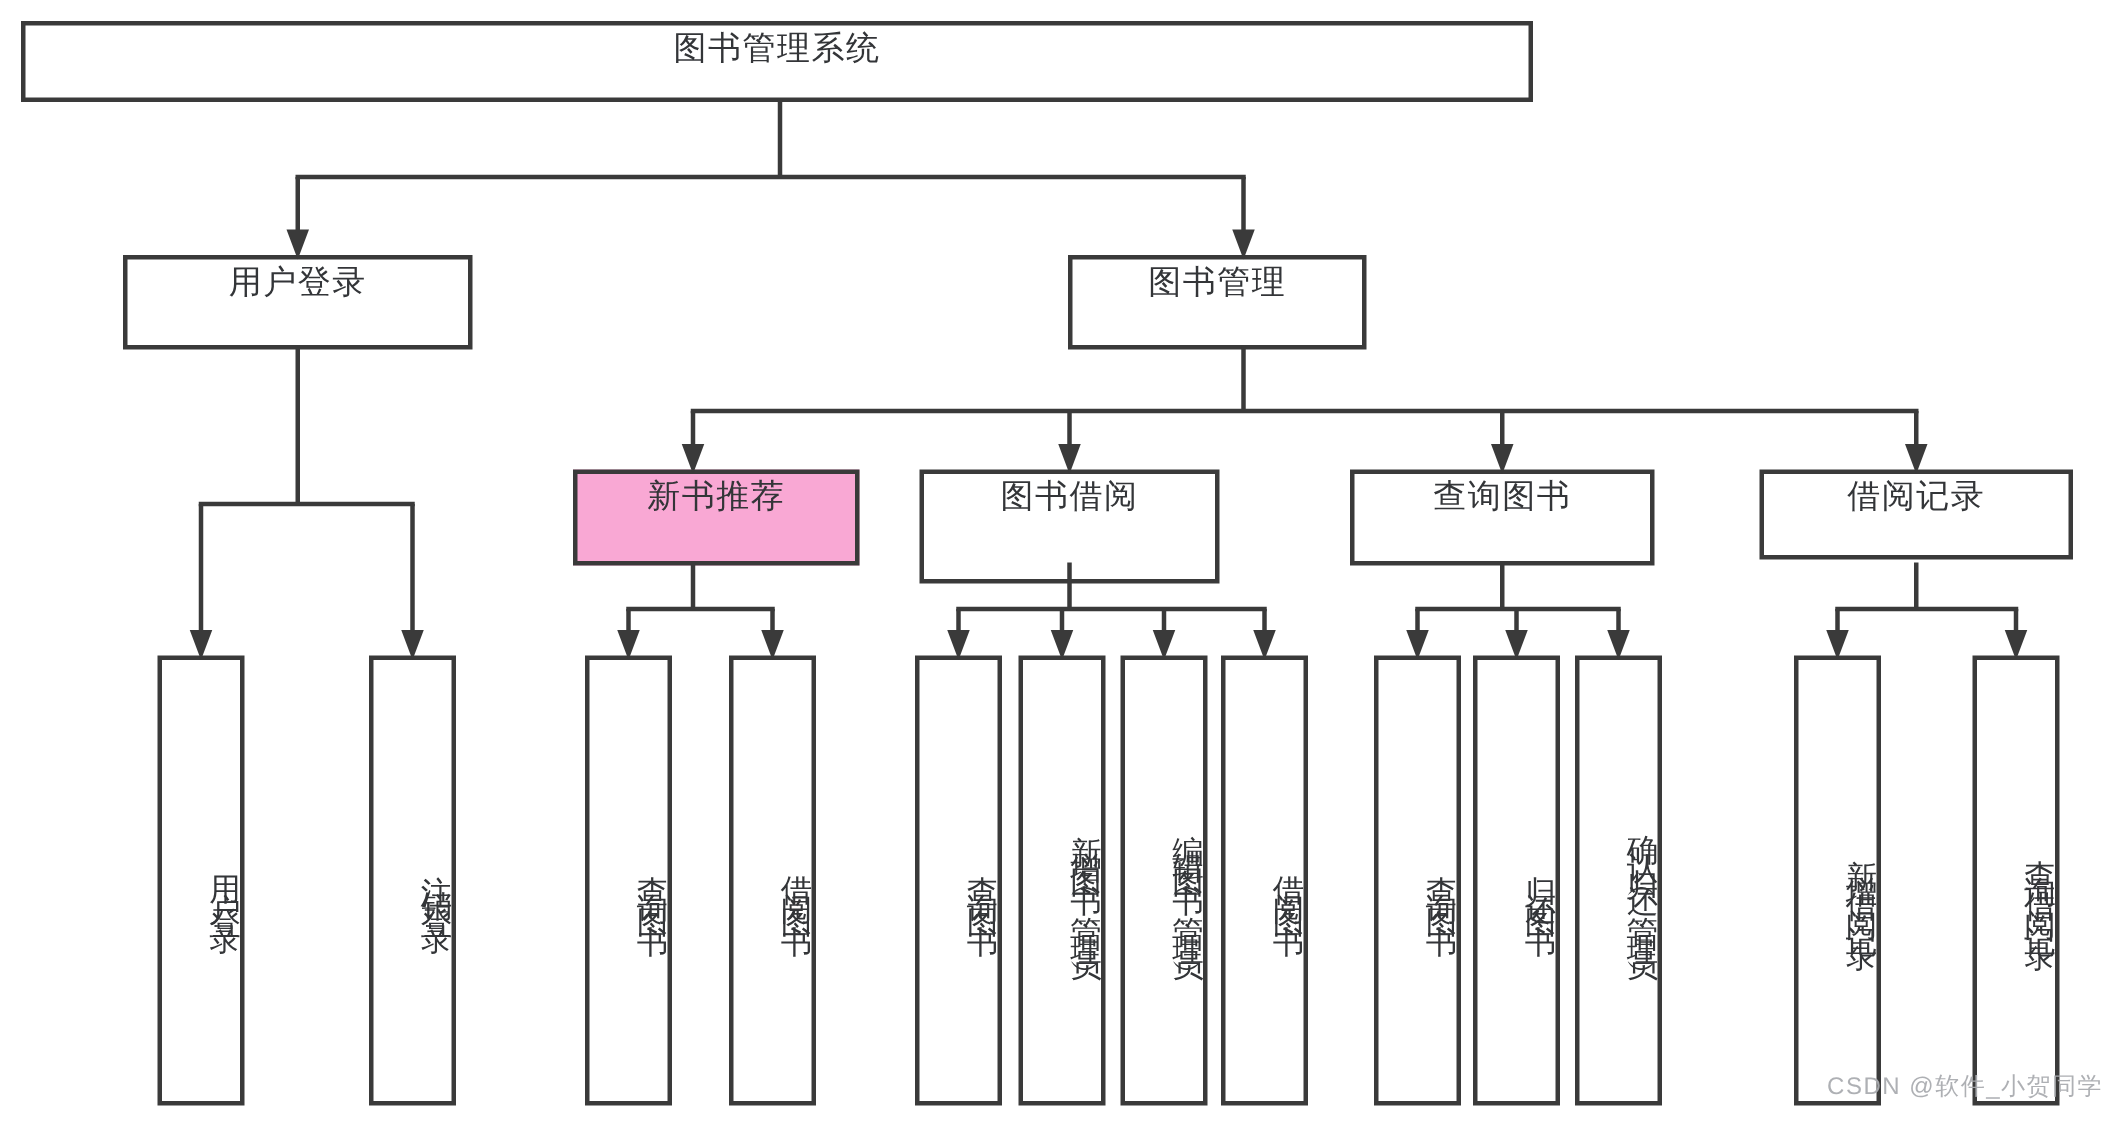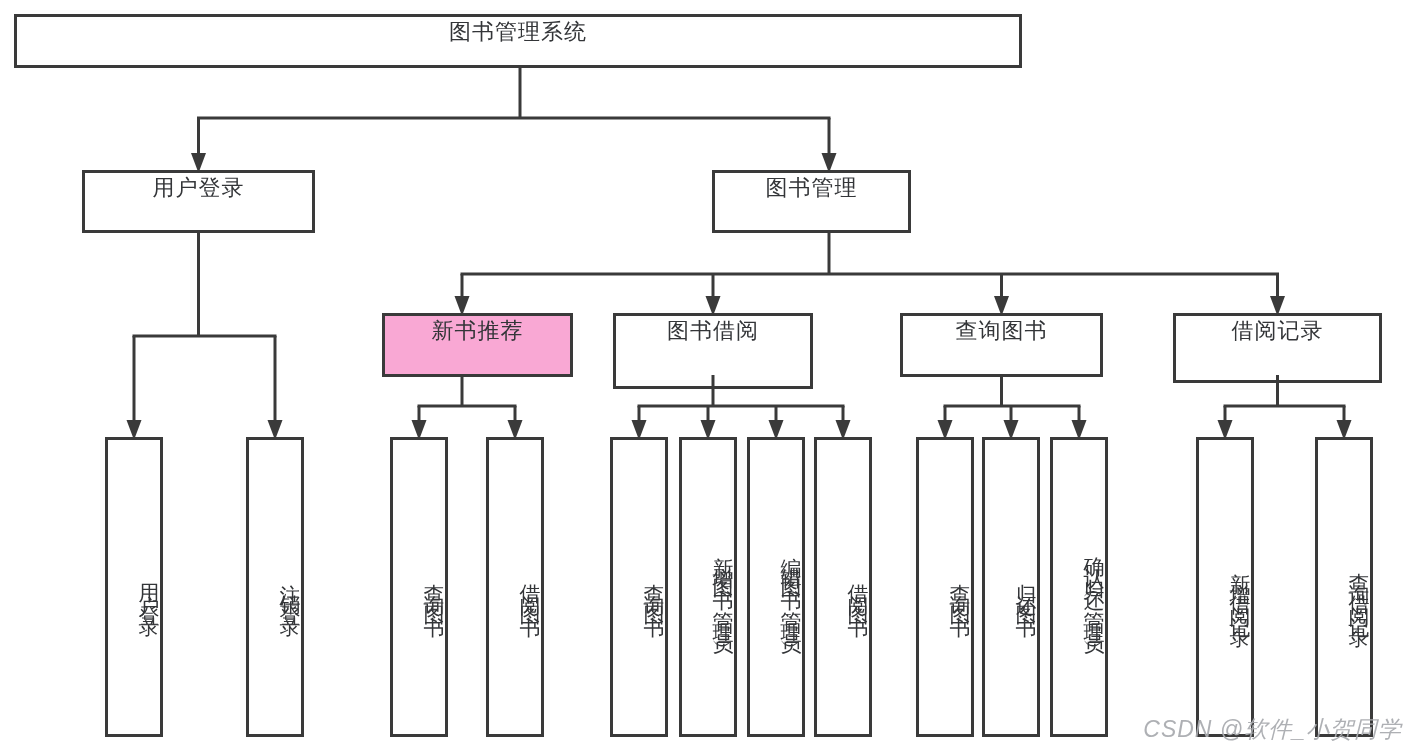--- a/index.html
+++ b/index.html
@@ -36,25 +36,24 @@
     letter-spacing: 11px;
     line-height: 1;
     padding-top: 4px;
   }
   .node span { display: block; }
   #watermark {
     position: absolute;
     right: 3px;
     top: 714px;
     z-index: 6;
-    font-size: 23px;
+    font-size: 16px;
     color: rgba(170, 172, 176, 0.95);
     letter-spacing: 1px;
     white-space: nowrap;
-    font-style: italic;
   }
 </style>
 </head>
 <body>
 
 <div id="stage">
   <svg id="wires" xmlns="http://www.w3.org/2000/svg">
       <line x1="520" y1="66" x2="520" y2="118" stroke="#3a3a3a" stroke-width="3"></line>
       <line x1="197" y1="118" x2="830.5" y2="118" stroke="#3a3a3a" stroke-width="3"></line>
       <line x1="198.5" y1="118" x2="198.5" y2="155" stroke="#3a3a3a" stroke-width="3"></line>
@@ -120,21 +119,21 @@
     </div>
     <div class="node h" style="left: 362px; top: 313px; width: 191px; height: 64px; border-color: rgb(58, 58, 58); background: #f9a8d4; color: rgb(51, 53, 56); margin-left: 20px;">
       <span>新书推荐</span>
     </div>
     <div class="node h" style="left: 613px; top: 313px; width: 200px; height: 76px; border-color: rgb(58, 58, 58); background: rgb(255, 255, 255); color: rgb(51, 53, 56);">
       <span>图书借阅</span>
     </div>
     <div class="node h" style="left: 900px; top: 313px; width: 203px; height: 64px; border-color: rgb(58, 58, 58); background: rgb(255, 255, 255); color: rgb(51, 53, 56);">
       <span>查询图书</span>
     </div>
-    <div class="node h" style="left: 1173px; top: 313px; width: 209px; height: 70px; border-color: rgb(58, 58, 58); background: rgb(255, 255, 255); color: rgb(51, 53, 56);">
+    <div class="node h" style="left: 1173px; top: 313px; width: 209px; height: 60px; border-color: rgb(58, 58, 58); background: rgb(255, 255, 255); color: rgb(51, 53, 56);">
       <span>借阅记录</span>
     </div>
     <div class="node v" style="left: 105px; top: 437px; width: 58px; height: 300px; border-color: rgb(58, 58, 58); background: rgb(255, 255, 255); color: rgb(51, 53, 56);">
       <span>用户登录</span>
     </div>
     <div class="node v" style="left: 246px; top: 437px; width: 58px; height: 300px; border-color: rgb(58, 58, 58); background: rgb(255, 255, 255); color: rgb(51, 53, 56);">
       <span>注销登录</span>
     </div>
     <div class="node v" style="left: 390px; top: 437px; width: 58px; height: 300px; border-color: rgb(58, 58, 58); background: rgb(255, 255, 255); color: rgb(51, 53, 56);">
       <span>查询图书</span>

